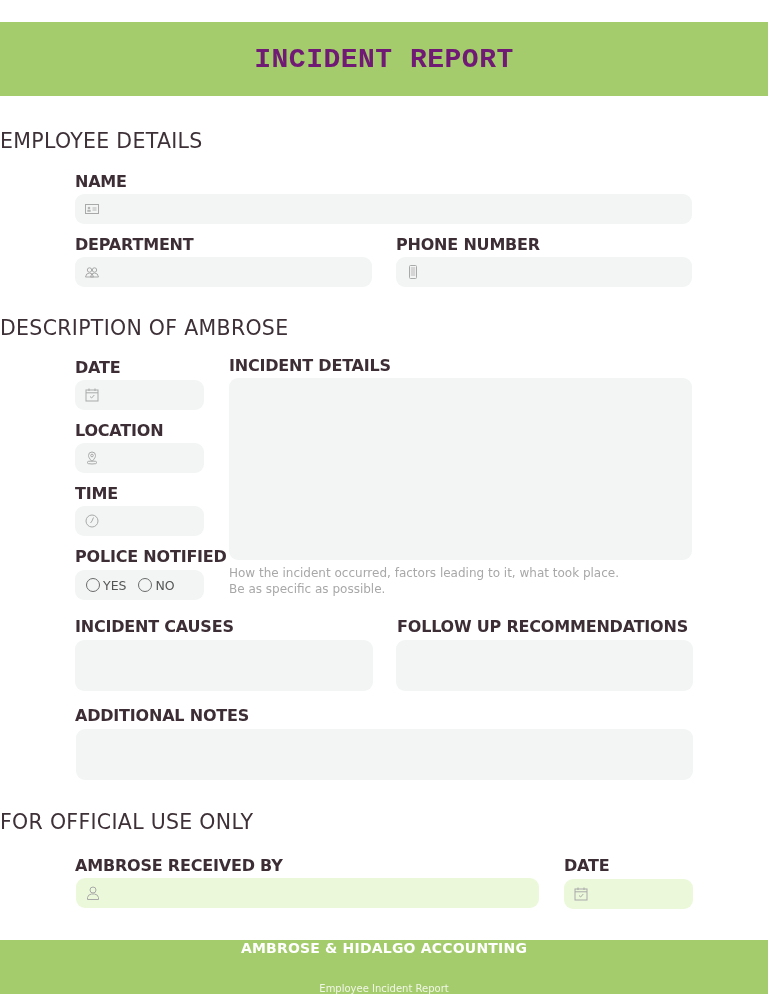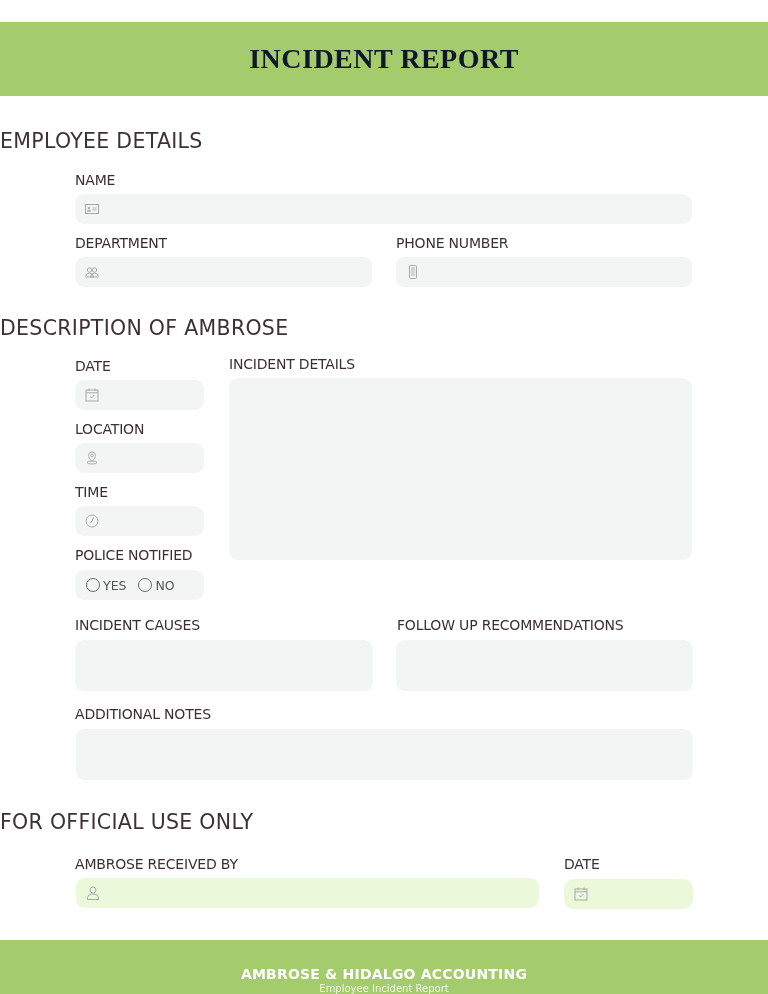--- a/index.html
+++ b/index.html
@@ -4,33 +4,33 @@
 <style>
   * { box-sizing: border-box; margin: 0; padding: 0; }
   html, body { width: 768px; height: 994px; background: #ffffff; overflow: hidden; }
   body { position: relative; font-family: "Liberation Sans", sans-serif; color: #3d3037; }
 
   .header {
     position: absolute; left: 0; top: 22px; width: 768px; height: 74px;
     background: #a4cb6c; display: flex; align-items: center; justify-content: center;
   }
   .header-title {
-    color: #0f172a; font-family: Liberation Serif, serif; font-weight: bold;
+    color: #701a75; font-family: Liberation Mono, monospace; font-weight: bold;
     font-size: 28px; letter-spacing: 0.5px; text-align: center;
   }
 
   .section-title {
     position: absolute; left: 0; width: 768px; text-align: left;
     font-family: "DejaVu Sans", sans-serif; font-size: 20.5px; color: #3d3037;
     font-weight: normal; letter-spacing: 0.3px;
   }
 
   .label {
-    position: absolute; font-family: "DejaVu Sans", sans-serif; font-weight: normal;
-    font-size: 14px; color: #3d2e36; letter-spacing: -0.2px;
+    position: absolute; font-family: "DejaVu Sans", sans-serif; font-weight: bold;
+    font-size: 16px; color: #3d2e36; letter-spacing: -0.2px;
   }
 
   .field {
     position: absolute; background: #f2f5f4; border-radius: 9px;
     display: flex; align-items: center; padding-left: 9px;
   }
   .field.official { background: #ebf9da; }
 
   .icon { width: 16px; height: 16px; display: inline-flex; align-items: center; justify-content: center; }
   .icon svg { width: 16px; height: 16px; }
@@ -47,21 +47,21 @@
   .radio-circle {
     width: 14px; height: 14px; border: 1px solid #6b6b6b; border-radius: 50%;
     display: inline-block; margin-right: 3px; background: transparent;
   }
   .radio-label {
     font-family: "DejaVu Sans", sans-serif; font-size: 12.5px; color: #555;
   }
 
   .footer {
     position: absolute; left: 0; top: 940px; width: 768px; height: 54px; background: #a4cb6c;
-    display: flex; flex-direction: column; align-items: center; justify-content: flex-end;
+    display: flex; flex-direction: column; align-items: center; justify-content: space-between;
   }
   .footer-company {
     color: #ffffff; font-family: "DejaVu Sans", sans-serif; font-weight: bold; font-size: 14px; letter-spacing: 0.2px;
   }
   .footer-sub {
     color: #f1f7e6; font-family: "DejaVu Sans", sans-serif; font-size: 10px; margin-top: 1px;
   }
 </style>
 </head>
 <body>
@@ -152,20 +152,22 @@
   </span>
   <span class="radio">
     <span class="radio-circle"></span>
     <span class="radio-label">NO</span>
   </span>
 </div>
 
 <div class="label" style="left:229px; top:356px;">INCIDENT DETAILS</div>
 <div class="field" style="left:229px; top:378px; width:463px; height:182px;"></div>
 <div class="hint">
+  <div>How the incident occurred, factors leading to it, what took place.</div>
+  <div>Be as specific as possible.</div>
 </div>
 
 <div class="label" style="left:75px; top:617px;">INCIDENT CAUSES</div>
 <div class="field" style="left:75px; top:640px; width:298px; height:51px;"></div>
 
 <div class="label" style="left:397px; top:617px;">FOLLOW UP RECOMMENDATIONS</div>
 <div class="field" style="left:396px; top:640px; width:297px; height:51px;"></div>
 
 <div class="label" style="left:75px; top:706px;">ADDITIONAL NOTES</div>
 <div class="field" style="left:76px; top:729px; width:617px; height:51px;"></div>

